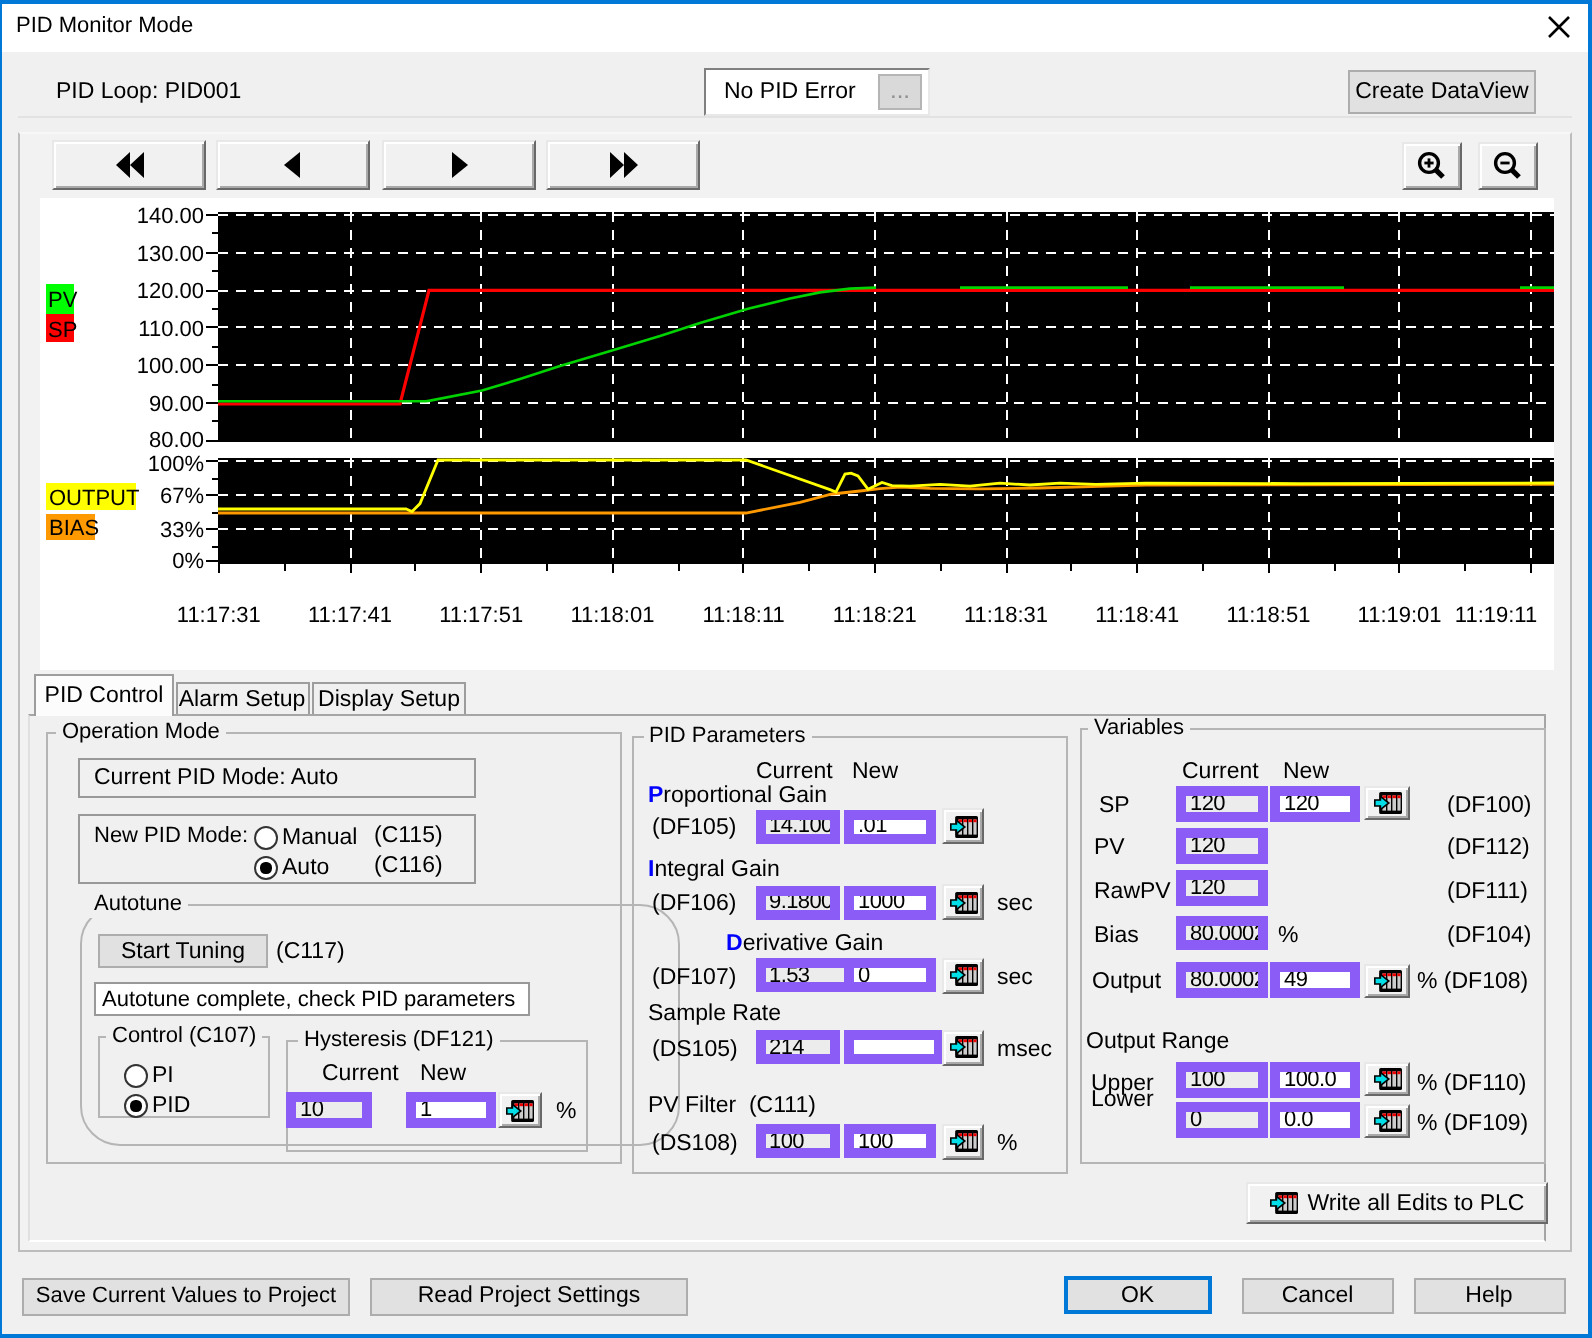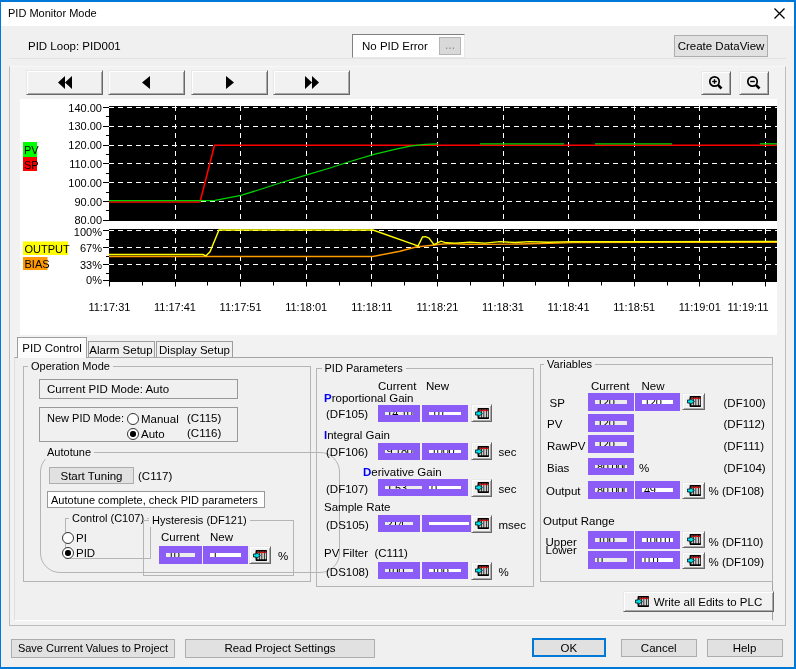--- a/index.html
+++ b/index.html
@@ -10,21 +10,21 @@
 .bL,.bR,.bT,.bB { position:absolute; background:#0078d7; z-index:50; }
 .bT { left:0; top:0; width:796px; height:2px; }
 .bB { left:0; bottom:0; width:796px; height:2px; }
 .bL { left:0; top:0; width:1px; height:669px; }
 .bR { right:0; top:0; width:2px; height:669px; }
 
 .bc { position:absolute; background:#f1f1f1; border:1px solid; border-color:#e8e8e8 #686868 #686868 #e8e8e8; box-shadow: inset 1px 1px 0 #ffffff, inset -1px -1px 0 #a9a9a9; display:flex; align-items:center; justify-content:center; }
 
 .bw { position:absolute; background:#e1e1e1; border:1px solid #adadad; display:flex; align-items:center; justify-content:center; font-size:11.5px; white-space:nowrap; }
 
-.ed { position:absolute; background:#fff; border:7px solid #8b5cf6; display:flex; align-items:center; padding-left:2px; font-size:11px; letter-spacing:-0.3px; white-space:nowrap; overflow:hidden; }
+.ed { position:absolute; background:#fff; border:5px solid #8b5cf6; display:flex; align-items:center; padding-left:2px; font-size:11px; letter-spacing:-0.3px; white-space:nowrap; overflow:hidden; }
 .ro { background:#ececec; }
 
 .grp { position:absolute; border:1px solid #b5b5b5; }
 .glab { position:absolute; top:-7px; background:#f0f0f0; padding:0 3px; font-size:11px; line-height:13px; white-space:nowrap; }
 .txt { position:absolute; font-size:11.5px; white-space:nowrap; }
 
 .rad { position:absolute; width:12px; height:12px; border-radius:50%; border:1px solid #333; background:#fff; }
 .rad.on::after { content:""; position:absolute; left:2.3px; top:2.3px; width:5.4px; height:5.4px; border-radius:50%; background:#000; }
 </style>
 </head>
@@ -241,33 +241,33 @@
 <div class="rad on" style="left:127px; top:428px;"></div>
 <div class="txt" style="left:141px; top:428px;">Auto</div>
 <div class="txt" style="left:187px; top:427px;">(C116)</div>
 <div class="grp" style="left:40px; top:452px; width:300px; height:121px;border-radius:20px;">
     <span class="glab" style="left:3px;">Autotune</span>
   </div>
 <div class="bw" style="left:49px; top:467px; width:85px; height:17px;">Start Tuning</div>
 <div class="txt" style="left:138px; top:470px;">(C117)</div>
 <div class="abs" style="left:47px; top:491px; width:218px; height:17px; background:#fff; border:1px solid #999;"></div>
 <div class="txt" style="left:51px; top:493.5px; font-size:11px;">Autotune complete, check PID parameters</div>
-<div class="grp" style="left:49px; top:518px; width:86px; height:41px;margin-left:16px;">
+<div class="grp" style="left:49px; top:518px; width:86px; height:41px;">
     <span class="glab" style="left:3px;">Control (C107)</span>
   </div>
 <div class="rad" style="left:62px; top:532px;"></div>
 <div class="txt" style="left:76px; top:532px;">PI</div>
 <div class="rad on" style="left:62px; top:547px;"></div>
 <div class="txt" style="left:76px; top:547px;">PID</div>
 <div class="grp" style="left:143px; top:520px; width:151px; height:56px;">
     <span class="glab" style="left:5px;">Hysteresis (DF121)</span>
   </div>
 <div class="txt" style="left:161px; top:531px;">Current</div>
 <div class="txt" style="left:210px; top:531px;">New</div>
-<div class="ed ro" style="left:159px; top:546px; width:43px; height:18px;">10</div>
+<div class="ed ro" style="left:143px; top:546px; width:43px; height:18px;">10</div>
 <div class="ed" style="left:203px; top:546px; width:45px; height:18px;">1</div>
 <div class="bc plc" style="left:249px; top:546px; width:22px; height:18px;">
     <svg width="14" height="11" viewBox="0 0 14 11">
       <rect x="2.6" y="0" width="11.4" height="11" rx="0.8" fill="#000"></rect>
       <rect x="4.2" y="1.7" width="1.8" height="7.6" fill="#cccccc"></rect>
       <rect x="6.7" y="1.7" width="1.8" height="7.6" fill="#cccccc"></rect>
       <rect x="9.2" y="1.7" width="1.8" height="7.6" fill="#cccccc"></rect>
       <rect x="11.7" y="1.7" width="1.6" height="7.6" fill="#cccccc"></rect>
       <rect x="4.2" y="1.7" width="1.8" height="1.4" fill="#ee0000"></rect>
       <rect x="6.7" y="1.7" width="1.8" height="1.4" fill="#ee0000"></rect>
@@ -474,16 +474,16 @@
         <rect x="9.2" y="1.7" width="1.8" height="7.6" fill="#cccccc"></rect>
         <rect x="11.7" y="1.7" width="1.6" height="7.6" fill="#cccccc"></rect>
         <rect x="4.2" y="1.7" width="1.8" height="1.4" fill="#ee0000"></rect>
         <rect x="6.7" y="1.7" width="1.8" height="1.4" fill="#ee0000"></rect>
         <rect x="9.2" y="1.7" width="1.8" height="1.4" fill="#ee0000"></rect>
         <rect x="11.7" y="1.7" width="1.6" height="1.4" fill="#ee0000"></rect>
         <path d="M0.4,4 L3.2,4 L3.2,2.2 L7.4,5.5 L3.2,8.8 L3.2,7 L0.4,7 Z" fill="#00dfe8" stroke="#000" stroke-width="0.8"></path>
       </svg></span>Write all Edits to PLC</div>
 
 <div class="bw" style="left:11px; top:639px; width:164px; height:18.5px; font-size:11px;">Save Current Values to Project</div>
-<div class="bw" style="left:185px; top:639px; width:190px; height:18.5px;">Read Project Settings</div>
+<div class="bw" style="left:185px; top:639px; width:159px; height:18.5px;">Read Project Settings</div>
 <div class="bw" style="left:531.5px; top:638px; width:74.5px; height:19px; border:2px solid #0078d7;">OK</div>
 <div class="bw" style="left:621px; top:639px; width:75.5px; height:18px;">Cancel</div>
 <div class="bw" style="left:706.5px; top:639px; width:76px; height:18px;">Help</div>
 
 </body></html>

